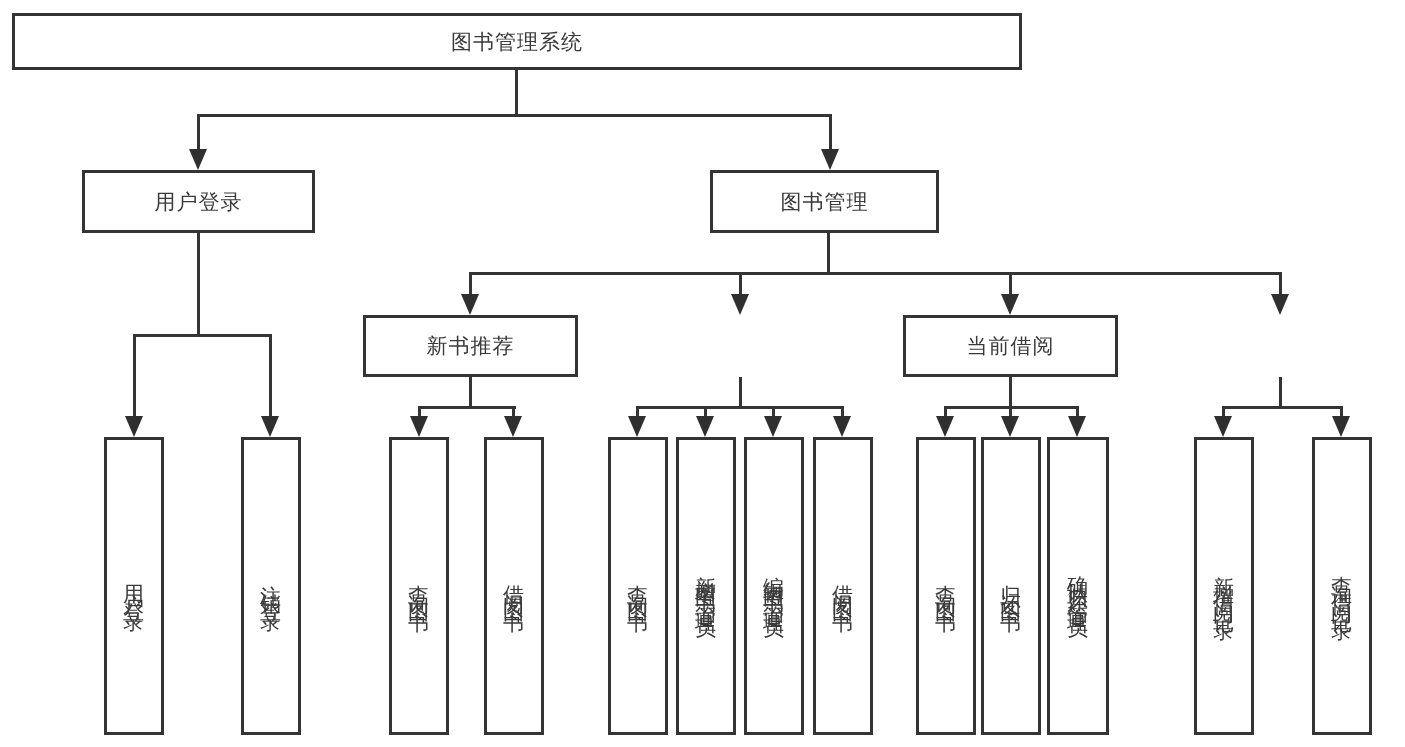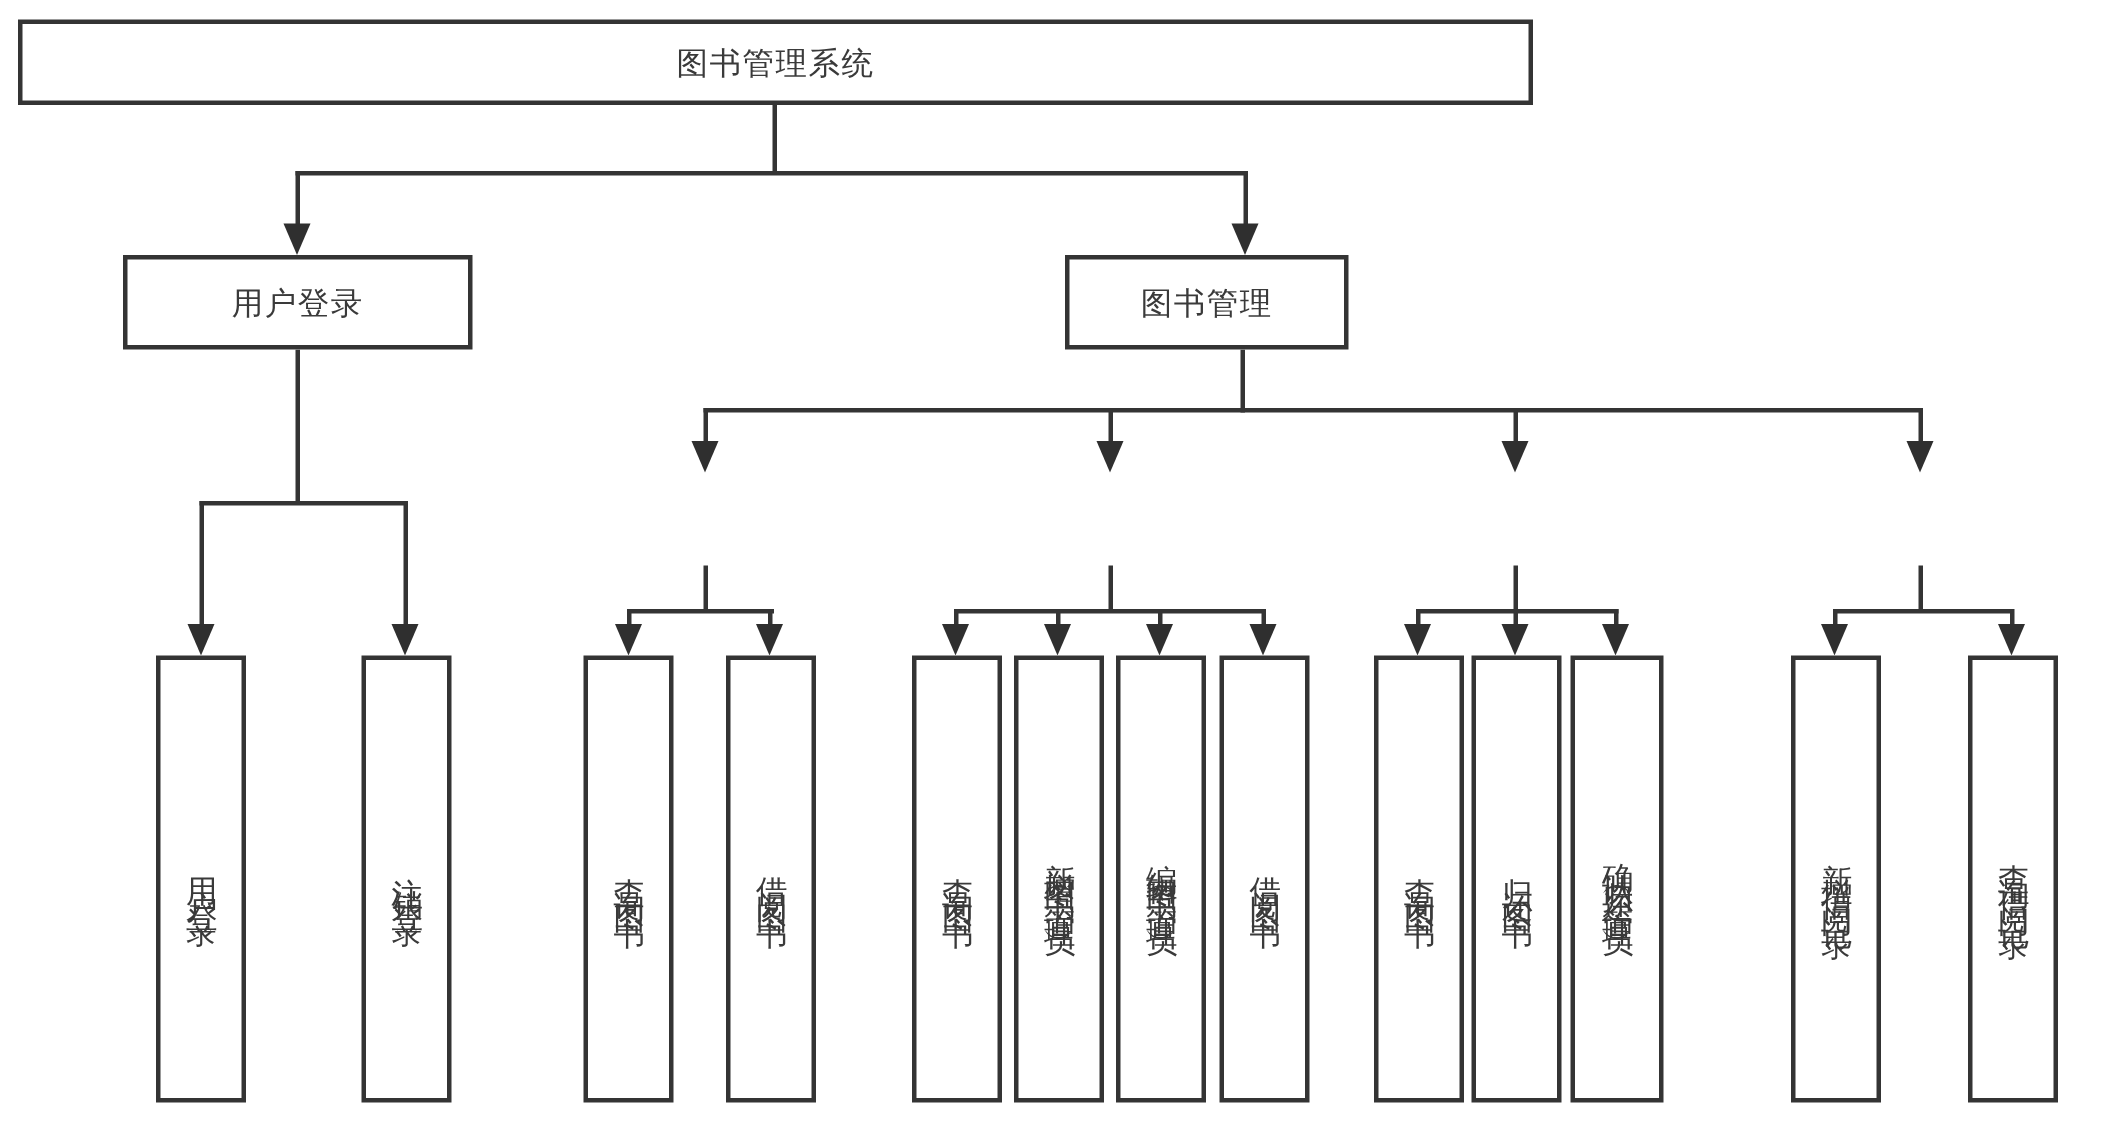--- a/index.html
+++ b/index.html
@@ -91,22 +91,24 @@
   <div class="vl" style="left:1279px;top:377px;height:31px;"></div>
   <div class="hl" style="left:1222px;top:406px;width:120px;"></div>
   <div class="vl" style="left:1222px;top:406px;height:13px;"></div>
   <div class="arr" style="left:1214px;top:416px;"></div>
   <div class="vl" style="left:1340px;top:406px;height:13px;"></div>
   <div class="arr" style="left:1332px;top:416px;"></div>
 
   <div class="node" style="left:12px;top:13px;width:1010px;height:57px;">图书管理系统</div>
 
   <div class="node" style="left:82px;top:170px;width:233px;height:63px;">用户登录</div>
-  <div class="node" style="left:710px;top:170px;width:189px;height:63px;">图书管理</div>
+  <div class="node" style="left:710px;top:170px;width:229px;height:63px;">图书管理</div>
 
+  <div class="node" style="left:363px;top:315px;width:215px;height:62px;">新书推荐</div>
+  <div class="node" style="left:903px;top:315px;width:215px;height:62px;">当前借阅</div>
 
   <div class="node leaf" style="left:104px;top:437px;width:60px;height:298px;">用户登录</div>
   <div class="node leaf" style="left:241px;top:437px;width:60px;height:298px;">注销登录</div>
 
   <div class="node leaf" style="left:389px;top:437px;width:60px;height:298px;">查询图书</div>
   <div class="node leaf" style="left:484px;top:437px;width:60px;height:298px;">借阅图书</div>
 
   <div class="node leaf" style="left:608px;top:437px;width:60px;height:298px;">查询图书</div>
   <div class="node leaf long" style="left:676px;top:437px;width:60px;height:298px;">新增图书（管理员）</div>
   <div class="node leaf long" style="left:744px;top:437px;width:60px;height:298px;">编辑图书（管理员）</div>

